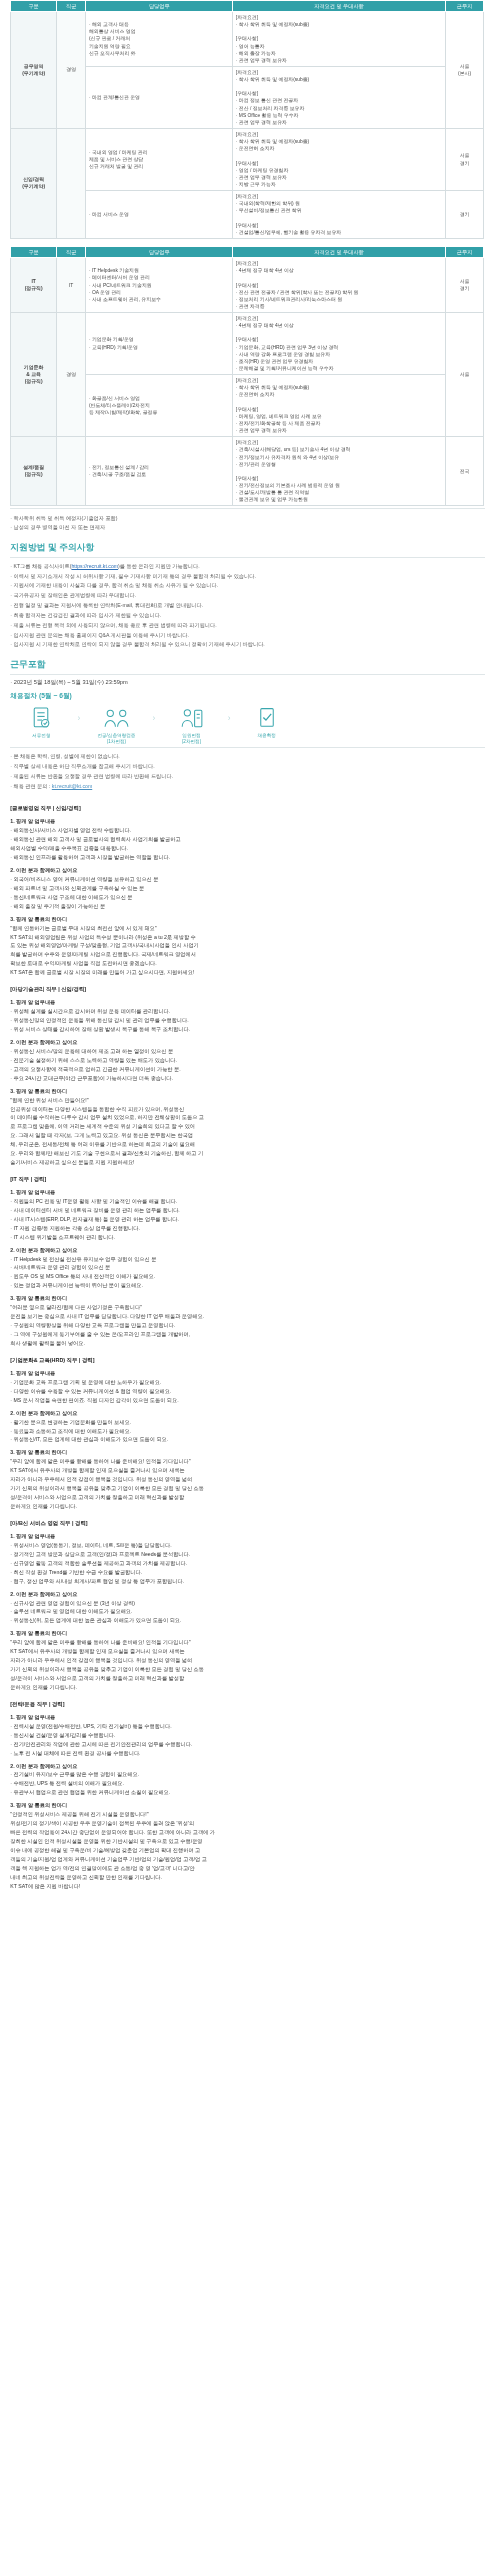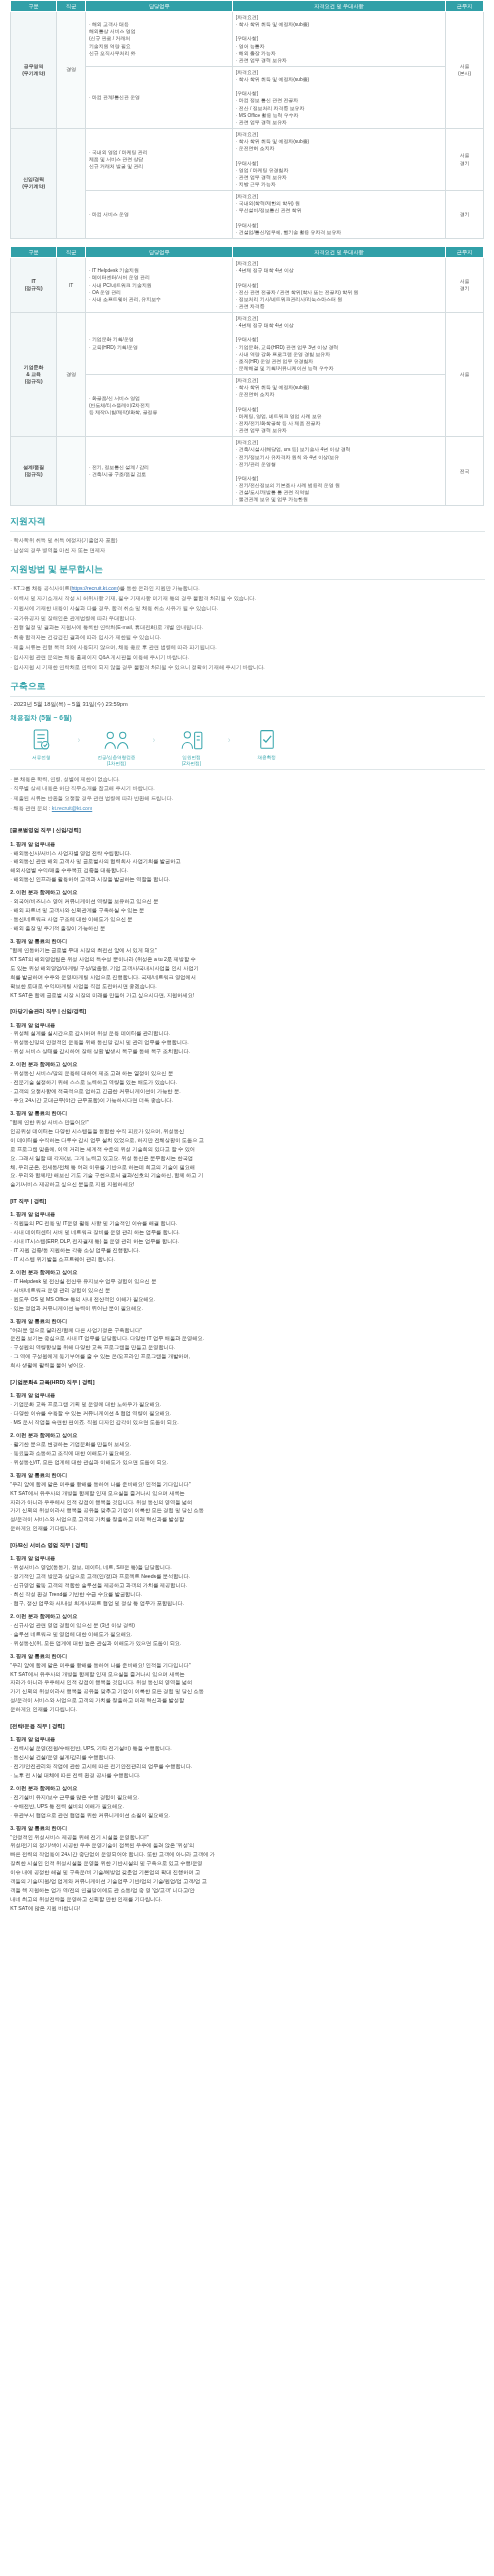--- a/index.html
+++ b/index.html
@@ -299,44 +299,43 @@
 [우대사항]
 · 전기/전산정보의 기본조사 사례 범용적 운영 원
 · 건설/도시/개발통 통 관련 직역별
 · 물건관계 보유 및 업무 가능한원</td>
         <td class="loc" style="white-space:pre-line">전국</td>
       </tr>
     </tbody>
   </table>
 
   <div class="block">
-    <h2 class="hd">지원자격</h2>
     <div class="line"></div>
     <p class="txt">· 학사학위 취득 및 취득 예정자(기졸업자 포함)</p>
     <p class="txt">· 남성의 경우 병역을 마친 자 또는 면제자</p>
   </div>
 
   <div class="block">
-    <h2 class="hd">지원방법 및 분무합시는</h2>
+    <h2 class="hd">지원방법 및 주의사항</h2>
     <div class="line"></div>
     <p class="txt">
       · KT그룹 채용 공식사이트(<a class="bluelink" href="#">https://recruit.kt.com</a>)를 통한 온라인 지원만 가능합니다.
     </p>
     <p class="txt">· 이력서 및 자기소개서 작성 시 허위사항 기재, 필수 기재사항 미기재 등의 경우 불합격 처리될 수 있습니다.</p>
     <p class="txt">· 지원서에 기재한 내용이 사실과 다를 경우, 합격 취소 및 채용 취소 사유가 될 수 있습니다.</p>
     <p class="txt">· 국가유공자 및 장애인은 관계법령에 따라 우대합니다.</p>
     <p class="txt">· 전형 일정 및 결과는 지원서에 등록한 연락처(E-mail, 휴대전화)로 개별 안내됩니다.</p>
     <p class="txt">· 최종 합격자는 건강검진 결과에 따라 입사가 제한될 수 있습니다.</p>
     <p class="txt">· 제출 서류는 전형 목적 외에 사용되지 않으며, 채용 종료 후 관련 법령에 따라 파기됩니다.</p>
     <p class="txt">· 입사지원 관련 문의는 채용 홈페이지 Q&amp;A 게시판을 이용해 주시기 바랍니다.</p>
     <p class="txt red">· 입사지원 시 기재한 연락처로 연락이 되지 않을 경우 불합격 처리될 수 있으니 정확히 기재해 주시기 바랍니다.</p>
   </div>
 
   <div class="block">
-    <h2 class="hd">구축으로</h2>
+    <h2 class="hd">근무포함</h2>
     <div class="line"></div>
     <p class="period red">· 2023년 5월 18일(목) ~ 5월 31일(수) 23:59pm</p>
 
     <div class="subhd">채용절차 (5월 ~ 6월)</div>
     <div class="process">
       <div class="pstep">
         <div class="icon">
           <svg width="24" height="25" viewBox="0 0 46 48">
               <rect x="10" y="4" width="26" height="36" rx="2" fill="none" stroke="#3aa7ae" stroke-width="2"></rect>
               <line x1="16" y1="13" x2="30" y2="13" stroke="#3aa7ae" stroke-width="2"></line>

